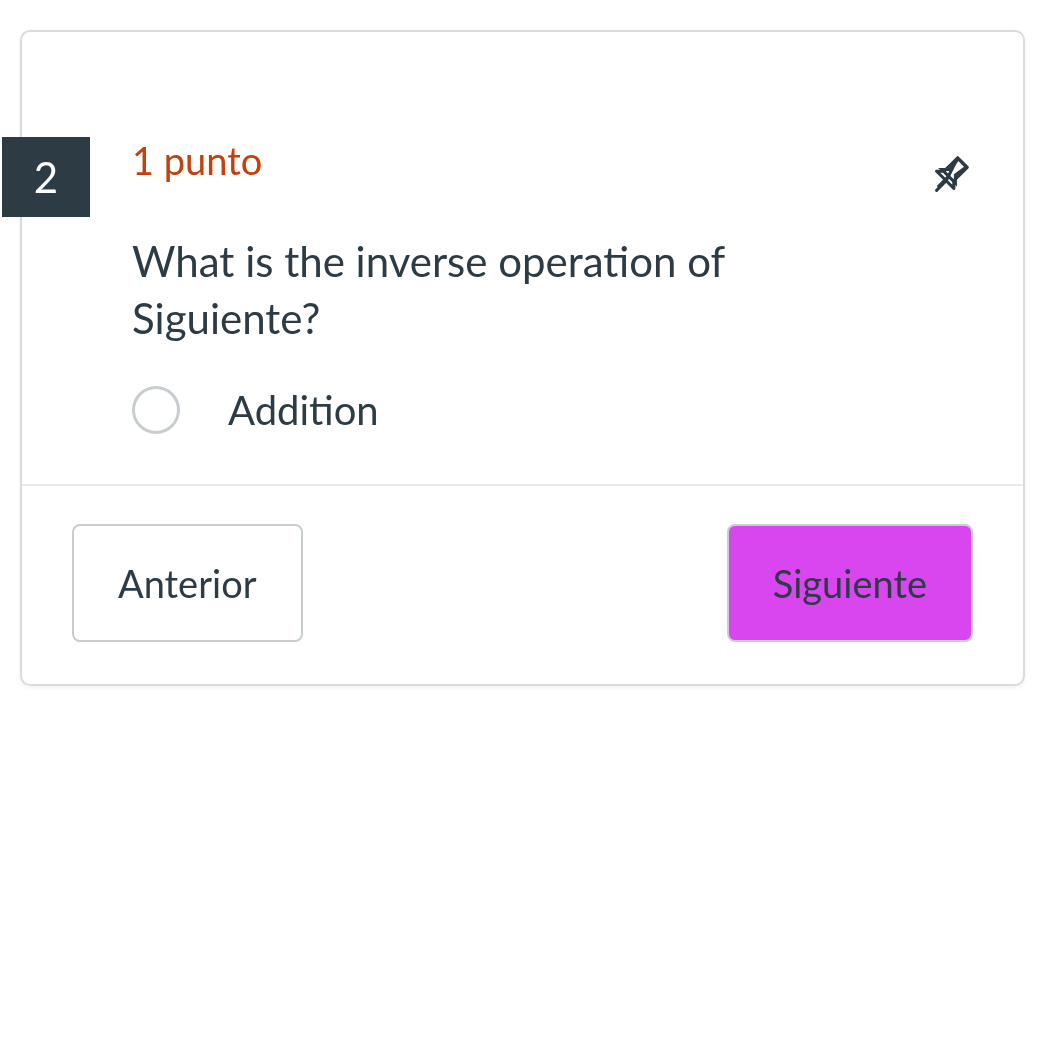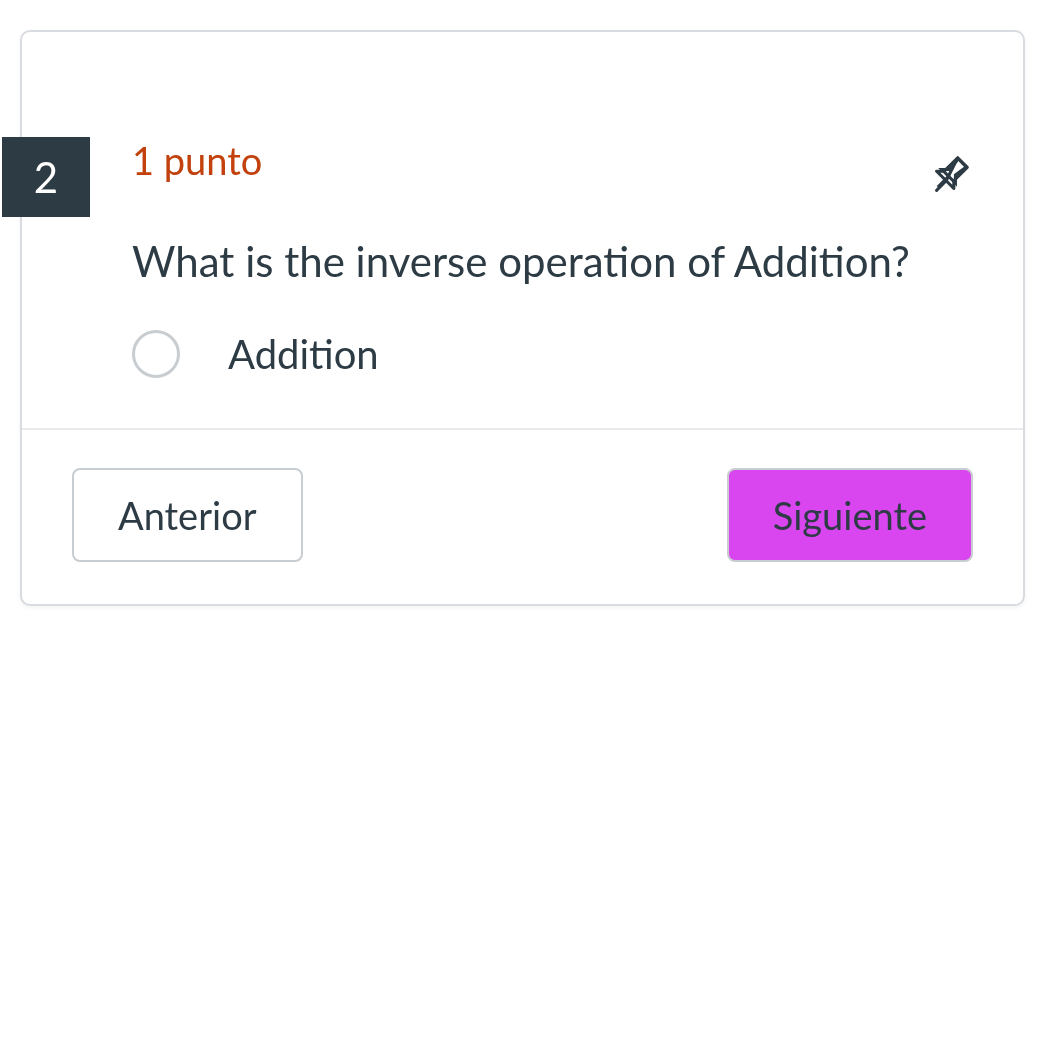--- a/index.html
+++ b/index.html
@@ -97,21 +97,21 @@
     .footer {
       border-top: 2px solid #e8eaec;
       padding: 38px 50px 42px 50px;
       display: flex;
       justify-content: space-between;
       align-items: center;
     }
     .nav-button {
       font-size: 38px;
       color: #2d3b45;
-      padding: 22px 44px;
+      padding: 34px 44px;
       border-radius: 8px;
       border: 2px solid #c7cdd1;
       background: #ffffff;
       cursor: pointer;
       font-family: inherit;
     }
     .nav-button.next {
       background: #d946ef;
     }
   </style>
@@ -131,21 +131,21 @@
         <path d="M15 4 L20 9 L16 13 L17 16 L13 15 L8 20 M13 15 L9 11 L8 8 L12 9 L15 4" fill="none" stroke="none"></path>
         <g transform="rotate(45 12 12)">
           <path d="M9 3 L15 3 L14 10 L17 13 L7 13 L10 10 Z"></path>
           <line x1="12" y1="13" x2="12" y2="21"></line>
         </g>
       </svg>
     </div>
   </div>
 
   <div class="question-body">
-    <div class="question-text">What is the inverse operation of Addition?</div>
+    <div class="question-text">What is the inverse operation of Siguiente?</div>
 
     <div class="options">
       <div class="option-row">
         <div class="radio-circle"></div>
         <div class="option-label">Addition</div>
       </div>
     </div>
   </div>
 
   <div class="footer">

